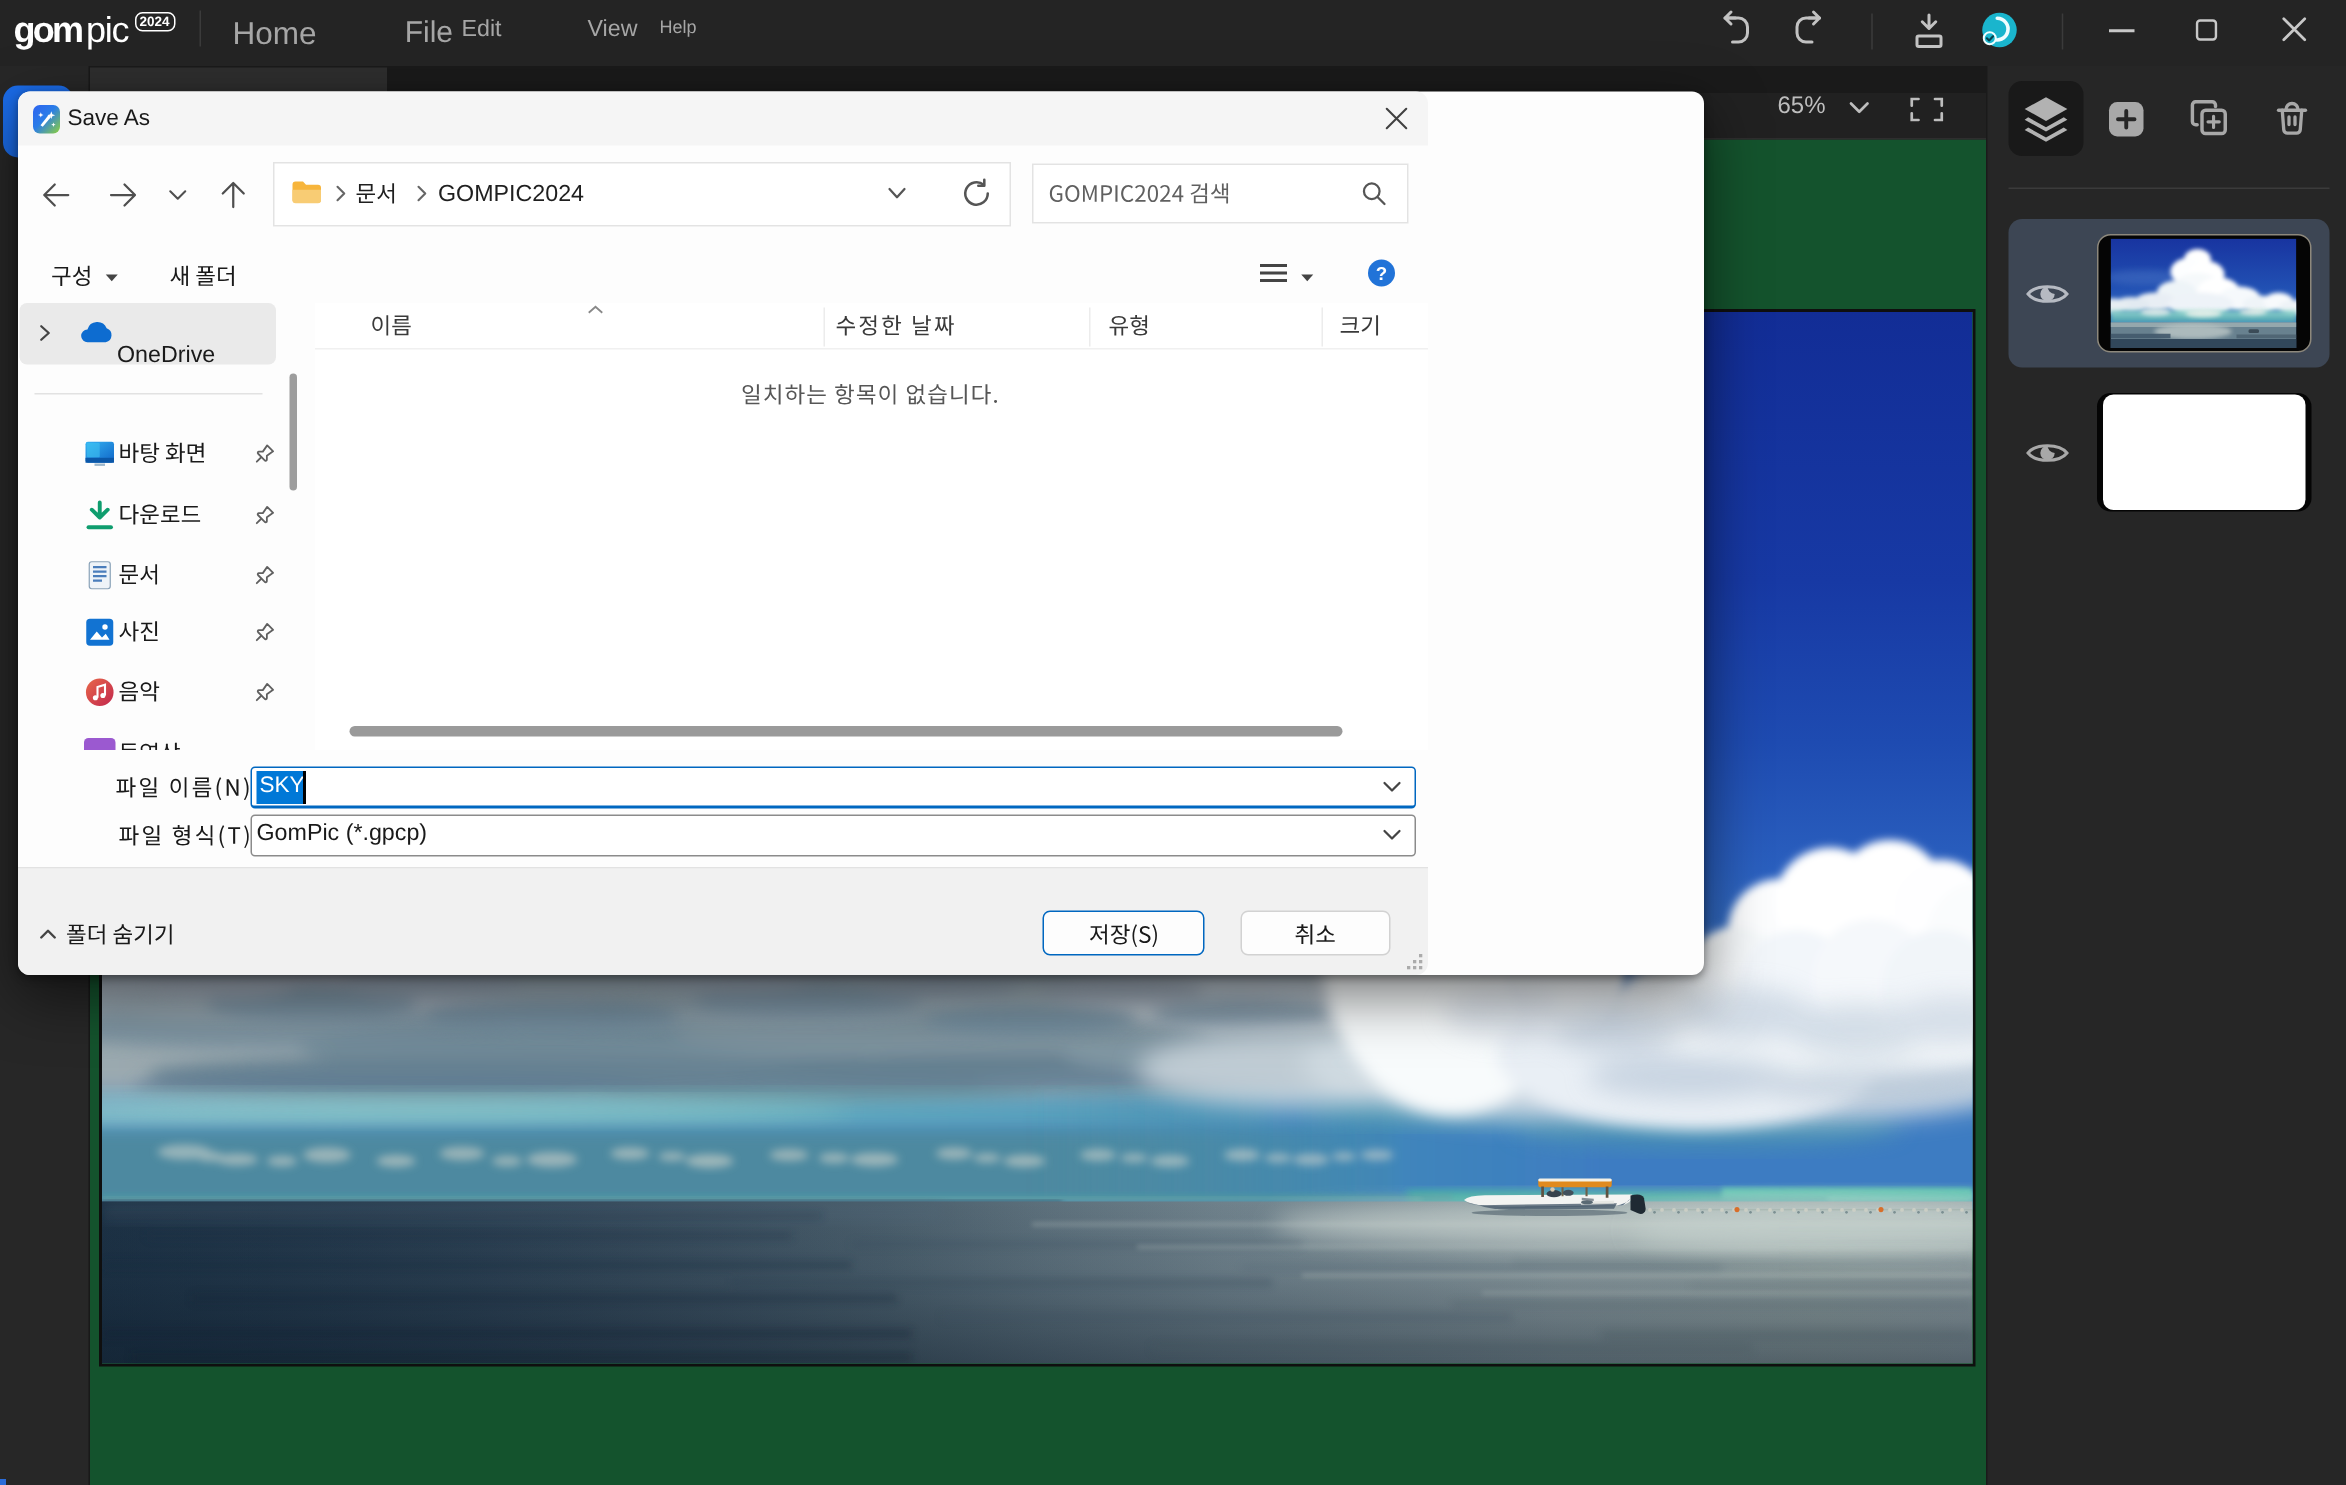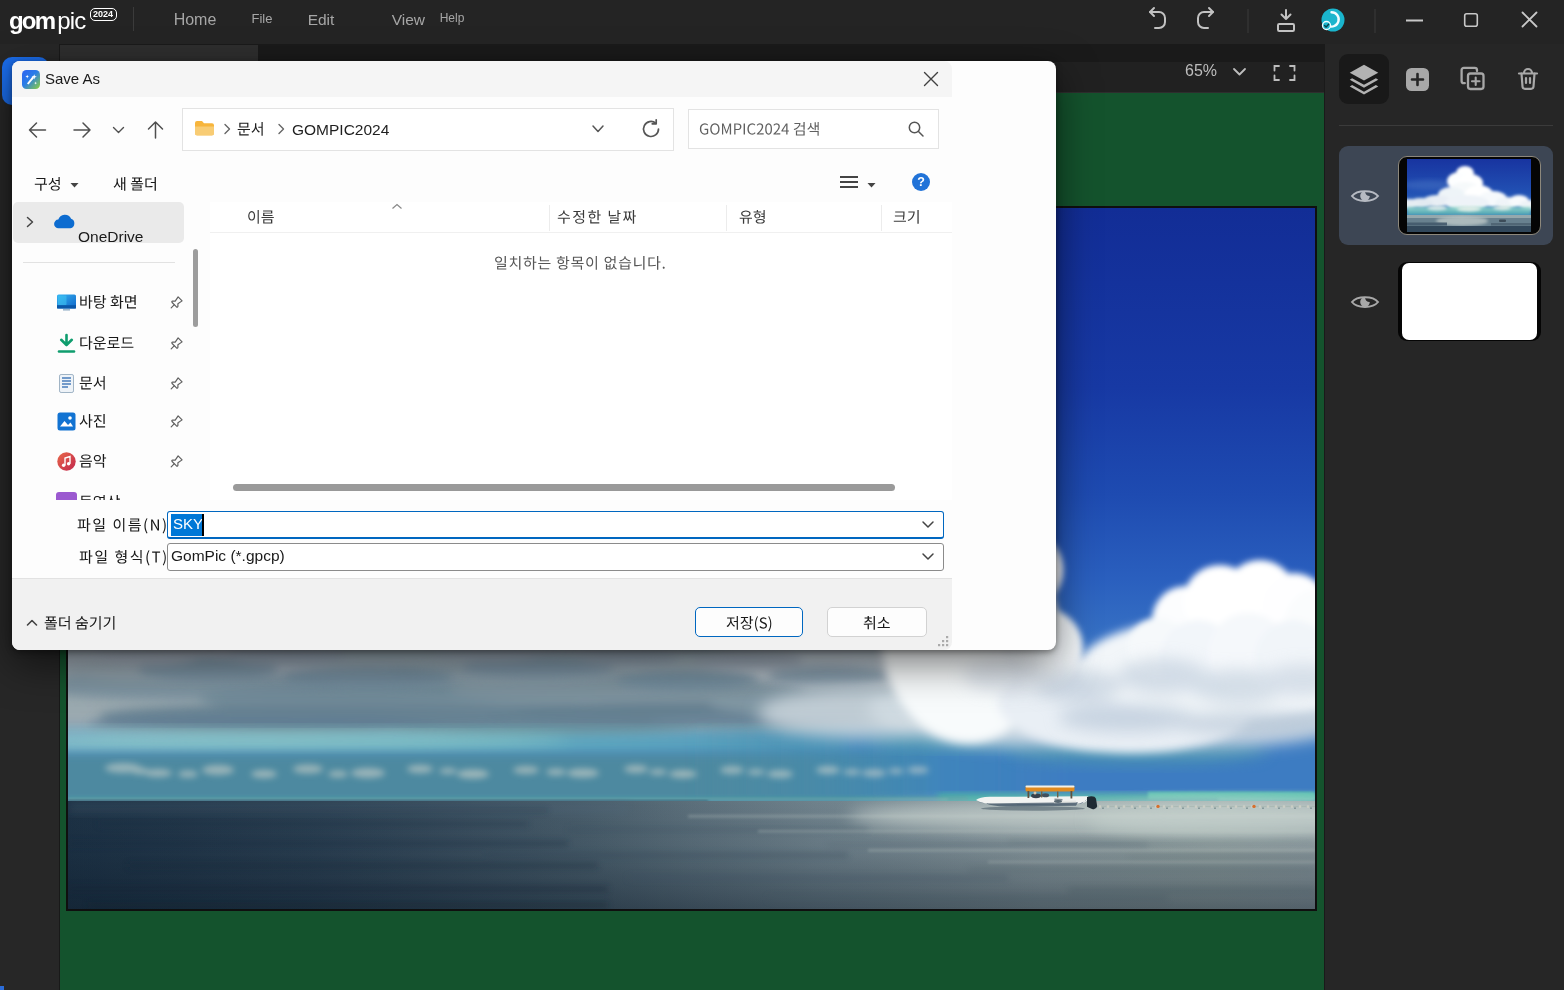--- a/index.html
+++ b/index.html
@@ -4,22 +4,22 @@
 font-family:"Liberation Sans",sans-serif;-webkit-font-smoothing:antialiased;}
 *{box-sizing:border-box}
 .abs{position:absolute}
 </style></head><body>
 <div class="abs" style="left:0;top:0;width:1564px;height:990px;background:#14532d">
     <div class="abs" style="left:0;top:0;width:1564px;height:44px;background:#242424"></div>
     <div class="abs" style="left:9px;top:6px;height:32px;color:#fff">
 <span style="font-weight:bold;font-size:24px;letter-spacing:-1.8px;vertical-align:top;line-height:30px">gom</span><span style="font-size:24px;letter-spacing:-0.8px;font-weight:300;vertical-align:top;line-height:30px;margin-left:3px">pic</span><span style="display:inline-block;vertical-align:top;margin:2px 0 0 4px;border:1.5px solid #fff;border-radius:5px;font-size:9px;font-weight:bold;padding:0 2.5px;line-height:10.5px">2024</span>
 </div>
     <div class="abs" style="left:133px;top:7px;width:1px;height:24px;background:#3b3b3b"></div>
-    <div class="abs" style="left:155px;top:11px;width:80px;text-align:center;font-size:16px;color:#a6a6a6">Home</div>
-    <div class="abs" style="left:222px;top:11px;width:80px;text-align:center;font-size:13px;color:#a6a6a6">File</div>
+    <div class="abs" style="left:155px;top:11px;width:80px;font-size:21px;color:#a6a6a6">Home</div>
+    <div class="abs" style="left:222px;top:11px;width:80px;text-align:right;font-size:20px;color:#a6a6a6">File</div>
     <div class="abs" style="left:281px;top:11px;width:80px;text-align:center;font-size:15.5px;color:#a6a6a6">Edit</div>
     <div class="abs" style="left:345px;top:11px;width:80px;text-align:right;font-size:15.5px;color:#a6a6a6">View</div>
     <div class="abs" style="left:412px;top:11px;width:80px;text-align:center;font-size:12px;color:#a6a6a6">Help</div>
     <svg class="abs" style="left:1140px;top:0" width="424" height="44" viewBox="0 0 424 44" fill="none">
 <path d="M17 12 l-7 0 m0 0 l4 -4 m-4 4 l4 4" stroke="#c2c2c2" stroke-width="2" stroke-linecap="round" stroke-linejoin="round"></path>
 <path d="M10 12 h9 a6 6 0 0 1 6 6 v4 a6 6 0 0 1 -6 6 h-4" stroke="#c2c2c2" stroke-width="2" stroke-linecap="round" fill="none"></path>
 <g transform="translate(63,0) scale(-1,1) translate(-20,0)">
 <path d="M17 12 l-7 0 m0 0 l4 -4 m-4 4 l4 4" stroke="#c2c2c2" stroke-width="2" stroke-linecap="round" stroke-linejoin="round"></path>
 <path d="M10 12 h9 a6 6 0 0 1 6 6 v4 a6 6 0 0 1 -6 6 h-4" stroke="#c2c2c2" stroke-width="2" stroke-linecap="round" fill="none"></path>
 </g>
@@ -426,21 +426,21 @@
 <rect x="84" y="64" width="40" height="2.5" fill="#4e6372" opacity="0.9"></rect>
 <rect x="92" y="60.5" width="7" height="2.5" rx="1" fill="#3c4c58"></rect>
 </svg>
 </div>
     <svg class="abs" style="left:1350px;top:291px" width="30" height="22" viewBox="0 0 30 22" fill="none">
 <path d="M2 11 C7 4.5 23 4.5 28 11 C23 17.5 7 17.5 2 11 Z" stroke="#a8a8a8" stroke-width="2" fill="none"></path>
 <path d="M15 6.2 a4.8 4.8 0 1 0 4.8 4.8 a5 5 0 0 1 -4.8 -4.8 Z" fill="#a8a8a8"></path>
 </svg>
     <div class="abs" style="left:1398px;top:262px;width:143px;height:79px;border-radius:9px;background:#050505"></div>
     <div class="abs" style="left:1402px;top:263px;width:135px;height:77px;border-radius:7px;background:#fff"></div>
-    <div class="abs" style="left:12px;top:61px;width:1044px;height:589px;background:#fdfdfd;border-radius:8px;box-shadow:0 2px 6px rgba(0,0,0,.4),0 14px 40px rgba(0,0,0,.55)">
+    <div class="abs" style="left:12px;top:61px;width:1124px;height:589px;background:#fdfdfd;border-radius:8px;box-shadow:0 2px 6px rgba(0,0,0,.4),0 14px 40px rgba(0,0,0,.55)">
       <div class="abs" style="left:0;top:0;width:940px;height:36px;background:#f5f5f5;border-radius:8px 8px 0 0"></div>
       <svg class="abs" style="left:9px;top:8px" width="20" height="21" viewBox="0 0 20 21">
 <defs>
           <linearGradient id="agr" x1="0" y1="0" x2="1" y2="1">
 <stop offset="0" stop-color="#2e63f0"></stop>
             <stop offset="0.45" stop-color="#2a7de8"></stop>
             <stop offset="1" stop-color="#8fd23a"></stop>
           </linearGradient>
         </defs>
 <rect x="1" y="1" width="18" height="19" rx="4.5" fill="url(#agr)"></rect>

